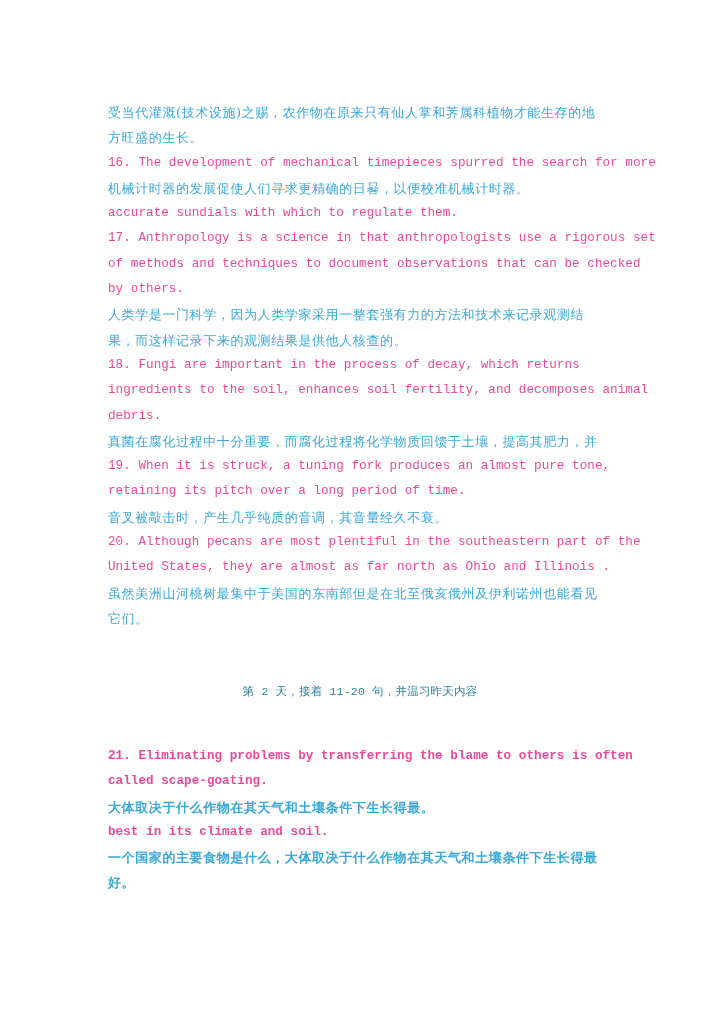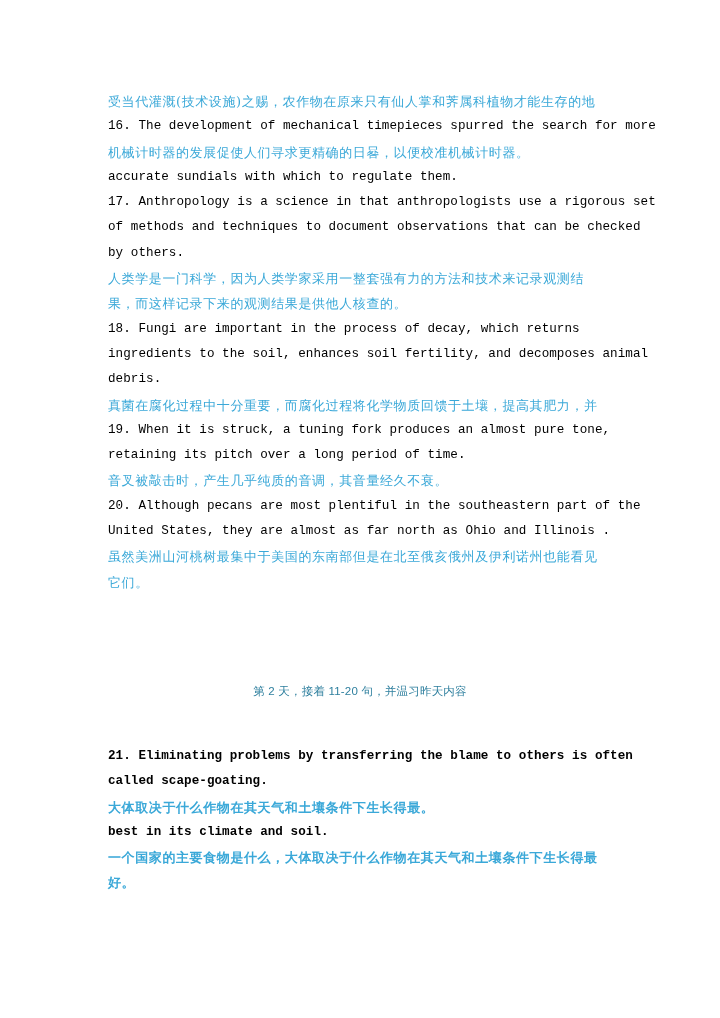--- a/index.html
+++ b/index.html
@@ -9,65 +9,66 @@
     }
     body {
       width: 720px;
       height: 1018px;
       position: relative;
       overflow: hidden;
     }
     .page {
       position: absolute;
       left: 108px;
-      top: 89px;
+      top: 100px;
       width: 510px;
     }
     .line {
       height: 25.3px;
       line-height: 25.3px;
       white-space: nowrap;
       font-size: 13px;
     }
     .en {
       font-family: "Liberation Mono", "DejaVu Sans Mono", monospace;
-      color: #000000;
+      color: #ec4899;
       font-size: 12.6px;
       letter-spacing: 0.05px;
     }
     .zh {
       font-family: "DejaVu Serif", "Liberation Serif", serif;
       color: #3aa8d8;
       font-size: 13px;
       letter-spacing: 0.6px;
     }
     .heading {
       position: absolute;
       left: 0;
       width: 720px;
       top: 684px;
       text-align: center;
-      font-family: Liberation Sans, sans-serif;
+      font-family: Liberation Mono, monospace;
       font-size: 11.5px;
       color: #2e7f9e;
       letter-spacing: 0.2px;
     }
     .block2 {
       position: absolute;
       left: 108px;
       top: 744px;
       width: 510px;
       font-weight: bold;
     }
   </style>
 </head>
 <body>
 
 <div class="page">
   <div class="line zh">受当代灌溉(技术设施)之赐，农作物在原来只有仙人掌和荠属科植物才能生存的地</div>
+  <div class="line zh">方旺盛的生长。</div>
   <div class="line en">16. The development of mechanical timepieces spurred the search for more</div>
   <div class="line zh">机械计时器的发展促使人们寻求更精确的日晷，以便校准机械计时器。</div>
   <div class="line en">accurate sundials with which to regulate them.</div>
   <div class="line en">17. Anthropology is a science in that anthropologists use a rigorous set</div>
   <div class="line en">of methods and techniques to document observations that can be checked</div>
   <div class="line en">by others.</div>
   <div class="line zh">人类学是一门科学，因为人类学家采用一整套强有力的方法和技术来记录观测结</div>
   <div class="line zh">果，而这样记录下来的观测结果是供他人核查的。</div>
   <div class="line en">18. Fungi are important in the process of decay, which returns</div>
   <div class="line en">ingredients to the soil, enhances soil fertility, and decomposes animal</div>

